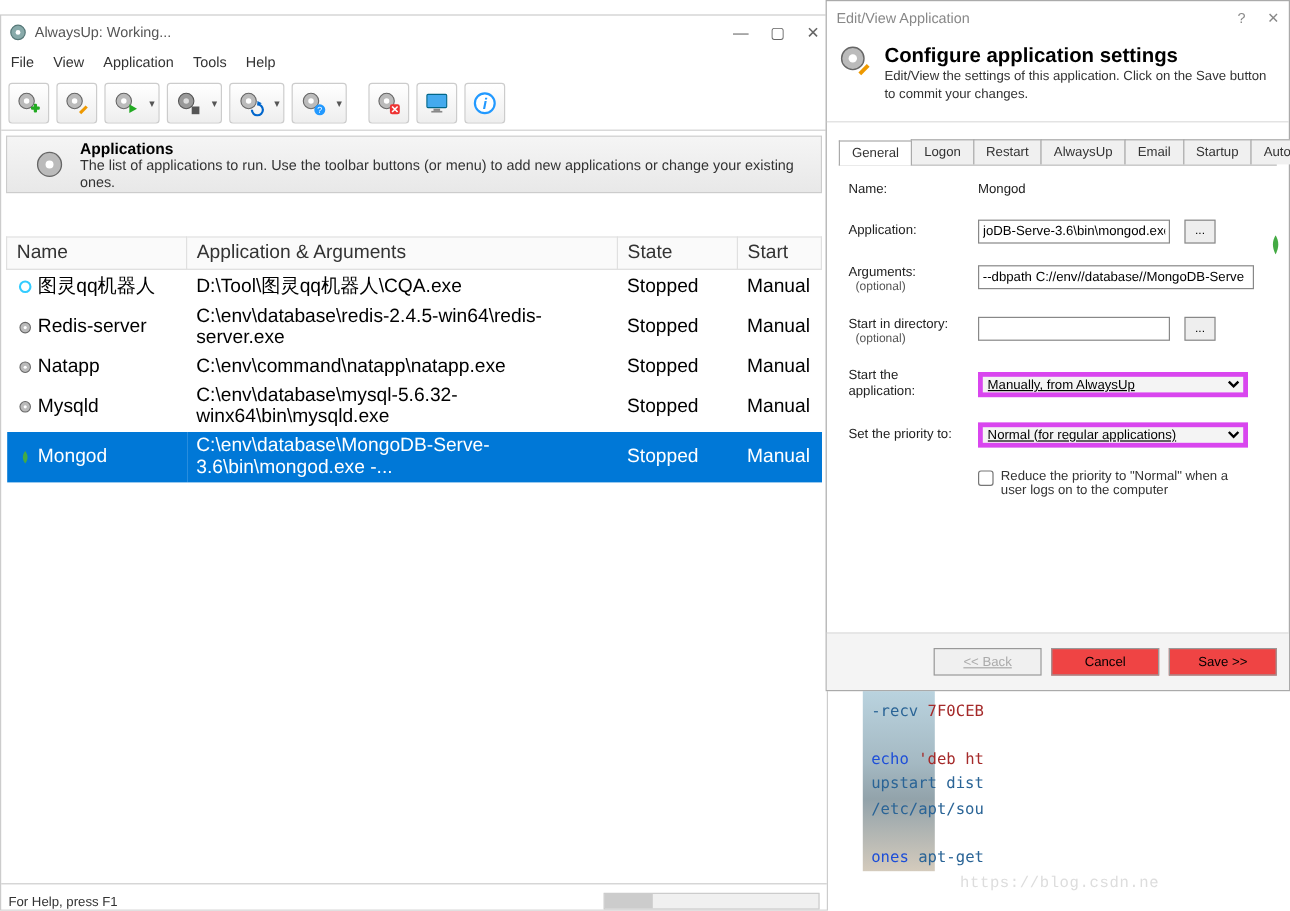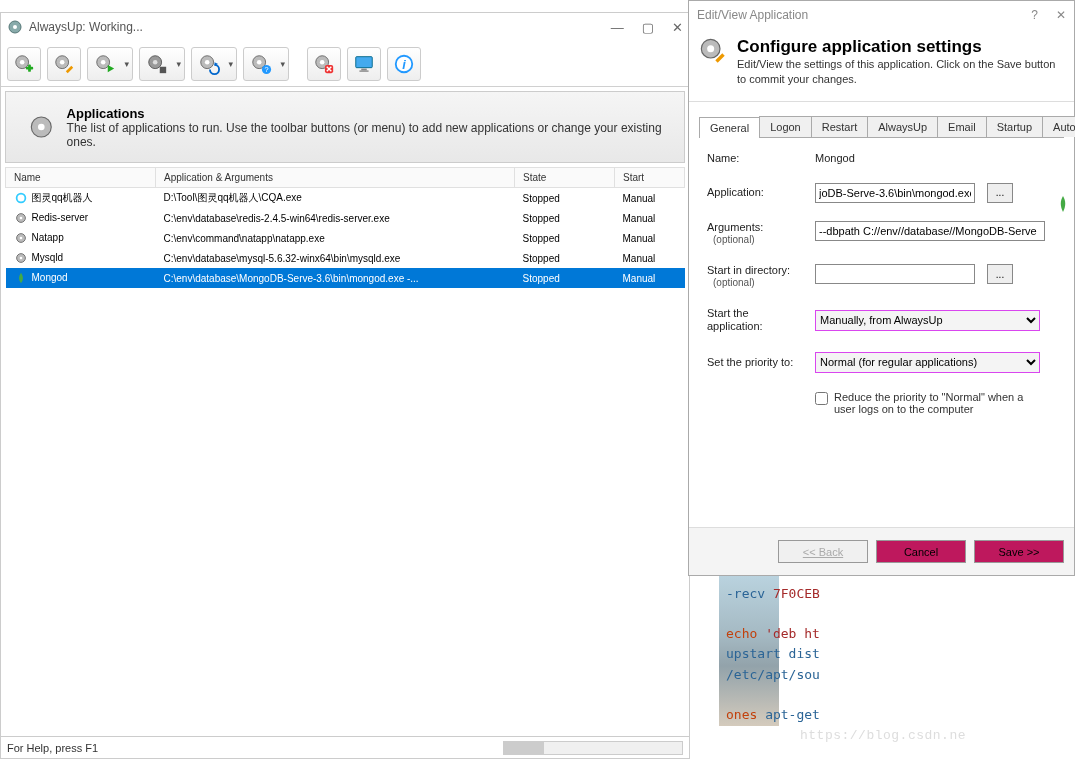--- a/index.html
+++ b/index.html
@@ -60,40 +60,40 @@
   display:flex; align-items:center; justify-content:center;
   position:relative;
 }
 .toolbar .tb-btn.with-drop { width:46px; padding-right:10px;}
 .toolbar .tb-btn.with-drop::after {
   content:"▾"; position:absolute; right:3px; font-size:9px; color:#555;
 }
 .toolbar .sep { width:6px; }
 .tb-gear{width:22px;height:22px;}
 .app-header {
-  height:72px;
+  height:48px;
   background:linear-gradient(#f5f5f5,#e8e8e8);
   border:1px solid #ccc;
   margin:4px;
   display:flex;
   align-items:center;
   gap:12px;
   padding:6px 22px;
 }
 .app-header .big-gear{width:28px;height:28px;}
 .app-header .hdr-text{display:flex;flex-direction:column;}
 .app-header .hdr-title{font-weight:bold;font-size:13px;}
 .app-header .hdr-desc{font-size:12px;color:#333;}
 .table-wrap{flex:1;overflow:auto;padding:0 4px;}
-table.apps{width:100%;border-collapse:collapse;font-size:10px;}
+table.apps{width:100%;border-collapse:collapse;font-size:16px;margin-top:32px;}
 table.apps th{text-align:left;font-weight:normal;padding:4px 8px;border:1px solid #e0e0e0;background:#fafafa;color:#333;}
 table.apps td{padding:3px 8px;}
 table.apps tr.selected td{background:#0078d7;color:#fff;}
 .app-row-icon{width:14px;height:14px;vertical-align:middle;margin-right:4px;}
-.statusbar{height:22px;border-top:1px solid #ccc;display:flex;align-items:center;padding:0 6px;font-size:11px;color:#333;justify-content:space-between;gap:34px;}
+.statusbar{height:22px;border-top:1px solid #ccc;display:flex;align-items:flex-end;padding:0 6px;font-size:11px;color:#333;justify-content:space-between;gap:34px;}
 .hscroll{width:180px;height:14px;background:#f0f0f0;border:1px solid #ccc;position:relative;}
 .hscroll .thumb{width:40px;height:100%;background:#ccc;}
 
 .dialog{
   position:absolute;
   left:688px; top:0;
   width:387px; height:576px;
   background:#fff;
   border:1px solid #aaa;
   display:flex; flex-direction:column;
@@ -108,62 +108,69 @@
 .tabstrip .tab{padding:4px 10px;font-size:11px;border:1px solid #aaa;border-bottom:none;margin-right:-1px;background:#f0f0f0;color:#333;}
 .tabstrip .tab.active{background:#fff;position:relative;top:1px;}
 .form{padding:14px 18px; font-size:11px;color:#222;}
 .form-row{display:flex;align-items:center;margin-bottom:18px;gap:8px;}
 .form-row.tall{align-items:flex-start;}
 .form-label{width:100px;display:flex;flex-direction:column;line-height:1.2;}
 .form-label .sub{color:#555;font-size:10px;padding-left:6px;}
 .form-value{flex:1;}
 input.txt{width:160px;height:20px;border:1px solid #888;font-size:11px;padding:1px 3px;background:#fff;}
 input.txt.wide{width:230px;}
-select.sel{width:225px;height:21px;border:1px solid #d946ef;font-size:11px;background:#f4f4f4;}
+select.sel{width:225px;height:21px;border:4px solid #d946ef;font-size:11px;background:#f4f4f4;text-decoration:underline;}
 .browse{width:26px;height:20px;border:1px solid #888;background:#eee;font-size:10px;margin-left:4px;}
 .chkrow{display:flex;align-items:flex-start;gap:6px;margin-left:108px;font-size:11px;color:#333;}
 .chkrow input{margin-top:1px;}
 .d-footer{margin-top:auto;height:48px;display:flex;justify-content:flex-end;align-items:center;gap:8px;padding:0 10px;background:#f4f4f4;border-top:1px solid #ddd;}
-.d-footer button{width:90px;height:23px;border:1px solid #999;background:#be185d;font-size:11px;}
+.d-footer button{width:90px;height:23px;border:1px solid #999;background:#ef4444;font-size:11px;}
 .d-footer button.disabled{color:#aaa;background:#f0f0f0;text-decoration:underline;}
 .mongo-icon{position:absolute;right:6px;top:195px;width:10px;height:16px;}
 
 .bg-stuff{
   position:absolute;
   left:720px;top:576px;width:355px;height:183px;
   font-family:Consolas,monospace;font-size:13px;color:#2a6496;
   padding:8px 6px;white-space:pre;line-height:1.55;
   overflow:hidden;
 }
 .bg-img{
   position:absolute;
   left:719px;top:576px;width:60px;height:150px;
   background:linear-gradient(#8bb5c9,#688a9a 40%,#4a6572 60%,#b8a890);
   opacity:0.6;
 }
 .watermark{position:absolute;left:800px;top:728px;color:#ddd;font-size:13px;font-family:Liberation Mono, monospace;letter-spacing:0.5px;pointer-events:none;}
-.kw-red{color:#c2410c;}
+.kw-red{color:#1d4ed8;}
 .kw-brown{color:#a52a2a;}
 </style>
 </head>
 <body>
 
 <div class="main-window">
   <div class="titlebar">
     <svg class="app-icon" viewBox="0 0 16 16">
         <circle cx="8" cy="8" r="6" fill="#8aa" stroke="#577" stroke-width="1"></circle>
         <circle cx="8" cy="8" r="2" fill="#fff"></circle>
       </svg>
     <span>AlwaysUp: Working...</span>
     <span class="spacer"></span>
     <div class="win-controls">
       <span>—</span>
       <span>▢</span>
       <span>✕</span>
     </div>
+  </div>
+  <div class="menubar">
+    <span>File</span>
+    <span>View</span>
+    <span>Application</span>
+    <span>Tools</span>
+    <span>Help</span>
   </div>
   <div class="toolbar">
     <div class="tb-btn">
         <svg class="tb-gear" viewBox="0 0 24 24">
           <circle cx="10" cy="10" r="7" fill="#bbb" stroke="#666"></circle>
           <circle cx="10" cy="10" r="2.5" fill="#fff"></circle>
           <rect x="14" y="15" width="8" height="3" fill="#2a2" rx="1"></rect>
           <rect x="16.5" y="12.5" width="3" height="8" fill="#2a2" rx="1"></rect>
         </svg>
       </div>

